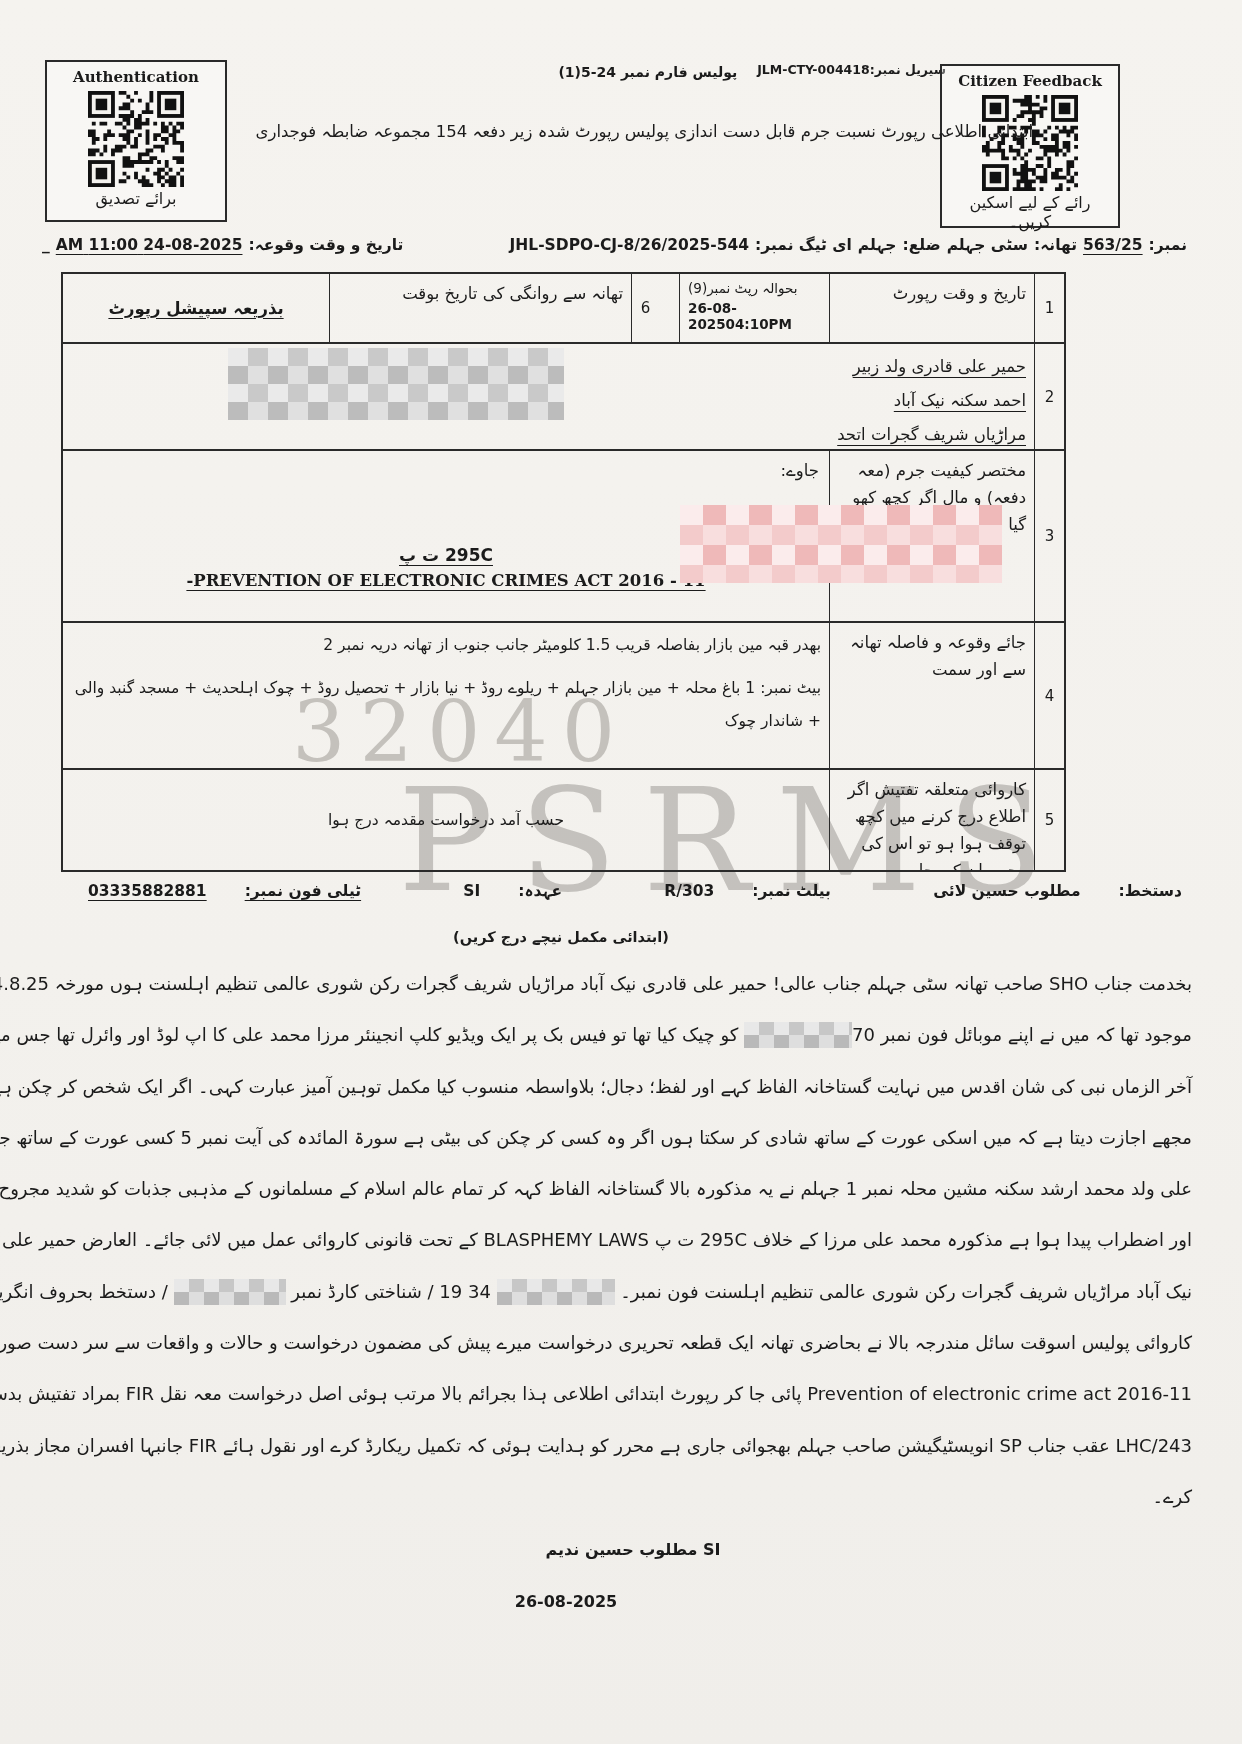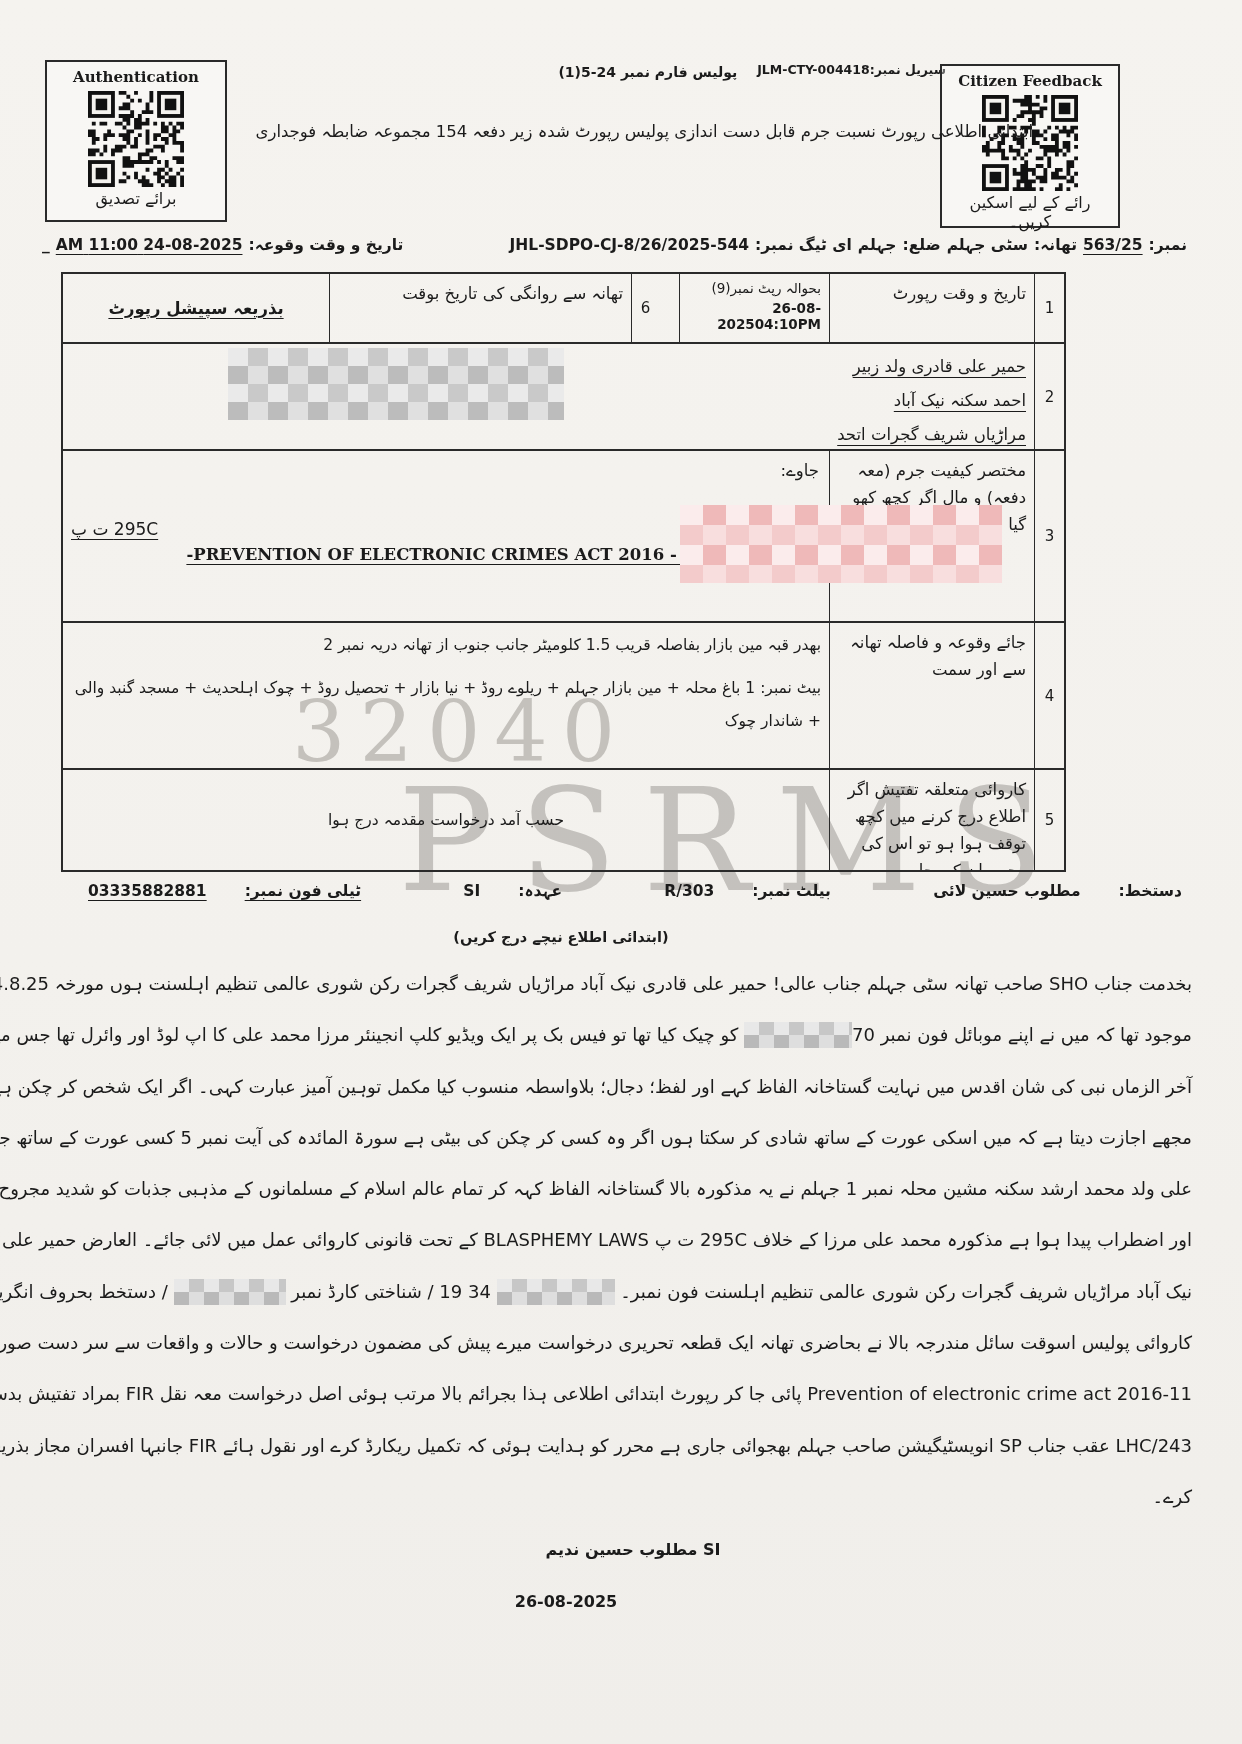--- a/index.html
+++ b/index.html
@@ -36,26 +36,26 @@
     border:2px solid #2a2a2a;font-size:16.5px;}
   .row{display:grid;border-bottom:2px solid #2a2a2a;}
   .row:last-child{border-bottom:none;}
   .row.r1{grid-template-columns:30px 205px 170px 28px 302px 1fr;height:68px;}
   .row.rA{grid-template-columns:30px 205px 1fr;}
   .r2{height:105px;}.r3{height:170px;}.r4{height:145px;}.r5{height:100px;}
   .row>div{border-left:1.8px solid #2a2a2a;padding:6px 8px;overflow:hidden;}
   .row>div:last-child{border-left:none;}
   .numcell{display:flex;align-items:center;justify-content:center;font-size:15px;border-left:1.8px solid #2a2a2a;}
   .lblcell{display:flex;align-items:flex-start;padding-top:14px;line-height:27px;}
-  .refcell{text-align:right;padding-top:8px;font-size:13.5px;margin-left:20px;}
+  .refcell{text-align:left;padding-top:8px;font-size:13.5px;margin-left:20px;}
   .refcell .dt{direction:ltr;font-weight:bold;font-size:13.5px;margin-top:4px;}
   .valcell{display:flex;align-items:center;justify-content:center;font-weight:bold;}
   .crimecell{position:relative;}
   .crimecell .bj{position:absolute;top:10px;right:10px;}
-  .crimecell .sec{margin-top:62px;text-align:left;font-weight:normal;font-size:17px;}
+  .crimecell .sec{margin-top:88px;text-align:center;font-weight:bold;font-size:17px;}
   .crimecell .act{margin-top:6px;text-align:center;font-weight:bold;font-size:16.5px;
     font-family:"DejaVu Serif","Liberation Serif",serif;direction:ltr;}
   .placecell{line-height:33px;font-size:15.5px;padding-top:4px;}
   .placecell .l2{margin-top:10px;}
   .namecell{line-height:34px;position:relative;}
   .namecell .nl1{text-decoration:underline;text-underline-offset:5px;}
   .namecell .sheen{padding-right:258px;text-decoration:underline;}
   .r5cell{display:flex;align-items:center;justify-content:center;font-size:15.5px;}
   
   .redact{display:inline-block;height:26px;vertical-align:-7px;
@@ -211,21 +211,21 @@
     </span>
     <span class="pair">
       <span class="lab">عہدہ:</span>
       <span class="val">SI</span>
     </span>
     <span class="pair">
       <span class="lab u">ٹیلی فون نمبر:</span>
       <span class="val u">03335882881</span>
     </span>
   </div>
-  <div class="note">(ابتدائی اطلاع نیچے درج کریں)</div>
+  <div class="note">(ابتدائی مکمل نیچے درج کریں)</div>
 
   <div class="narrative">
       <div class="nline">بخدمت جناب SHO صاحب تھانہ سٹی جہلم جناب عالی! حمیر علی قادری نیک آباد مراڑیاں شریف گجرات رکن شوری عالمی تنظیم اہلسنت ہوں مورخہ 24.8.25 بوقت 11 بجے دن شہر جہلم</div>
       <div class="nline">موجود تھا کہ میں نے اپنے موبائل فون نمبر 70<span class="redact" style="width: 108px;"></span> کو چیک کیا تھا تو فیس بک پر ایک ویڈیو کلپ انجینئر مرزا محمد علی کا اپ لوڈ اور وائرل تھا جس میں اس نے حضور نبی کریم ﷺ</div>
       <div class="nline">آخر الزماں نبی کی شان اقدس میں نہایت گستاخانہ الفاظ کہے اور لفظ؛ دجال؛ بلاواسطہ منسوب کیا مکمل توہین آمیز عبارت کہی۔ اگر ایک شخص کر چکن ہے تو وہ میرے نبی کو دجال کہتا ہے تو قرآن</div>
       <div class="nline">مجھے اجازت دیتا ہے کہ میں اسکی عورت کے ساتھ شادی کر سکتا ہوں اگر وہ کسی کر چکن کی بیٹی ہے سورۃ المائدہ کی آیت نمبر 5 کسی عورت کے ساتھ جو میرے نبی کو دجال سمجھتی ہے۔ انجینئر مرزا محمد</div>
       <div class="nline">علی ولد محمد ارشد سکنہ مشین محلہ نمبر 1 جہلم نے یہ مذکورہ بالا گستاخانہ الفاظ کہہ کر تمام عالم اسلام کے مسلمانوں کے مذہبی جذبات کو شدید مجروح کیا ہے جس سے تمام مسلمانوں میں شدید بے چینی</div>
       <div class="nline">اور اضطراب پیدا ہوا ہے مذکورہ محمد علی مرزا کے خلاف 295C ت پ BLASPHEMY LAWS کے تحت قانونی کاروائی عمل میں لائی جائے۔ العارض حمیر علی قادری ولد زبیر احمد سکنہ</div>
       <div class="nline">نیک آباد مراڑیاں شریف گجرات رکن شوری عالمی تنظیم اہلسنت فون نمبر۔ <span class="redact" style="width: 118px;"></span> 34 19 / شناختی کارڈ نمبر <span class="redact" style="width: 112px;"></span> / دستخط بحروف انگریزی و نشان انگوٹھا 26.8.25۔</div>
       <div class="nline">کاروائی پولیس اسوقت سائل مندرجہ بالا نے بحاضری تھانہ ایک قطعہ تحریری درخواست میرے پیش کی مضمون درخواست و حالات و واقعات سے سر دست صورت جرم 295C ت پ</div>

